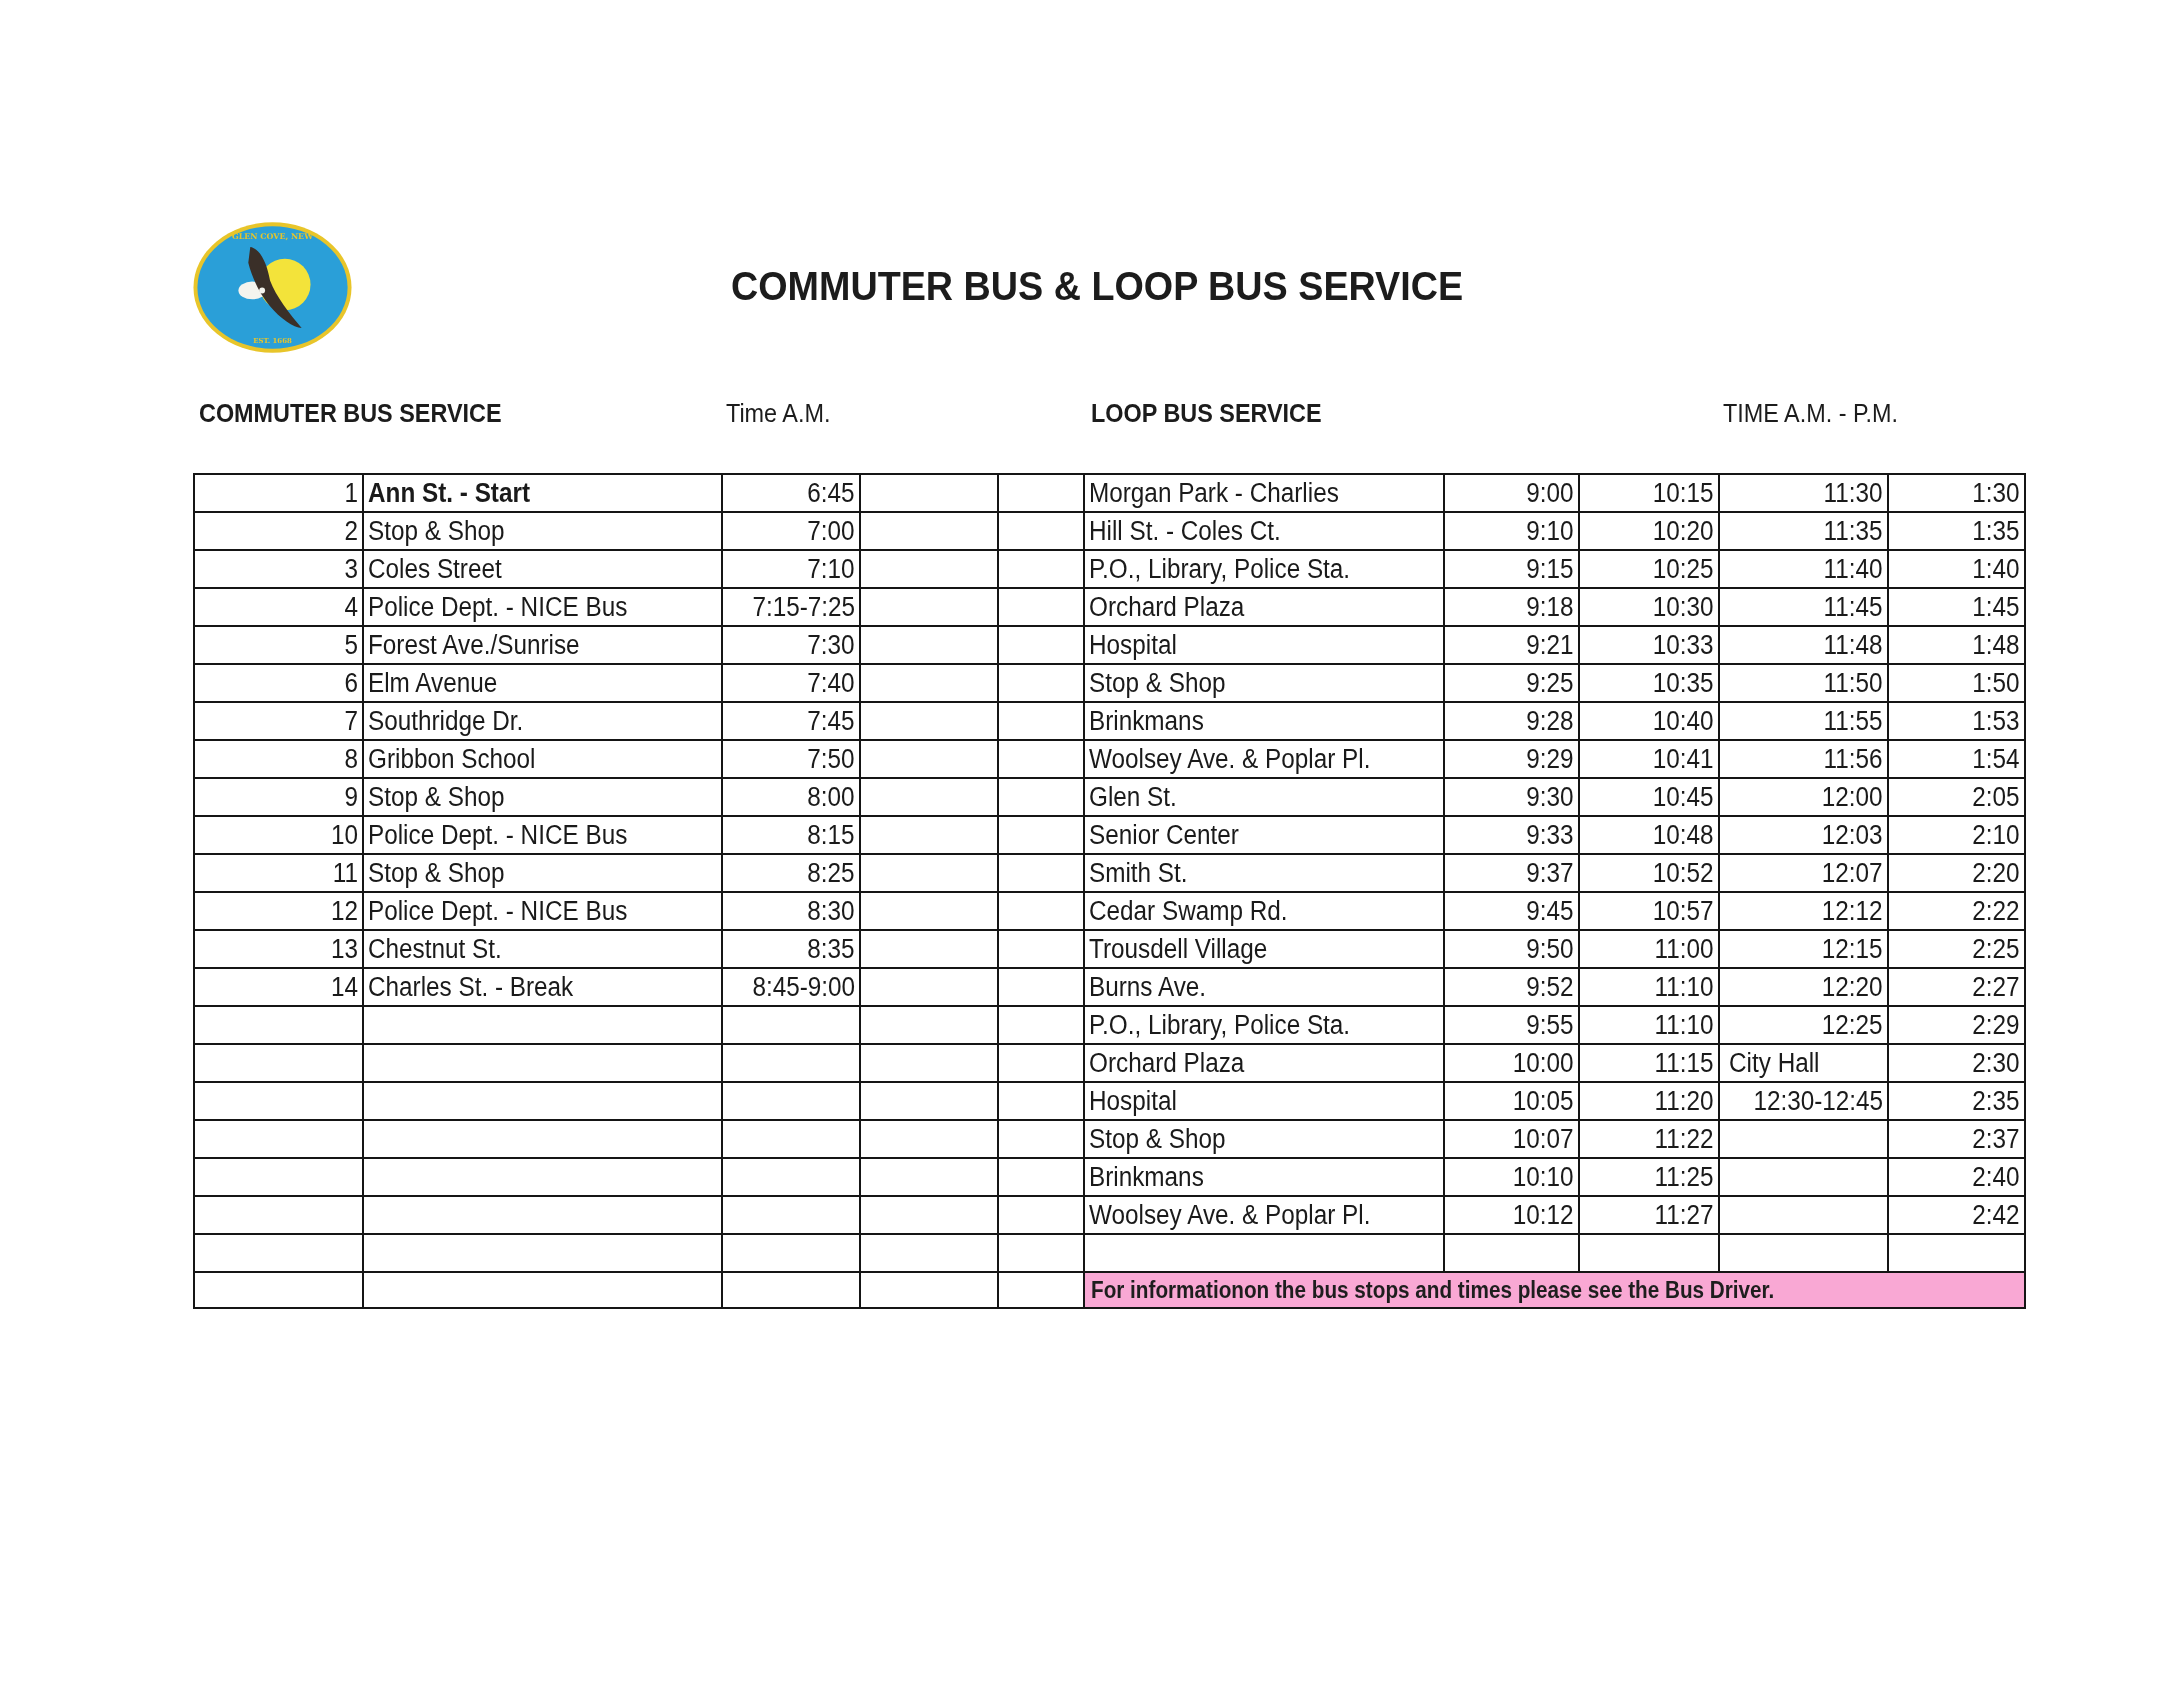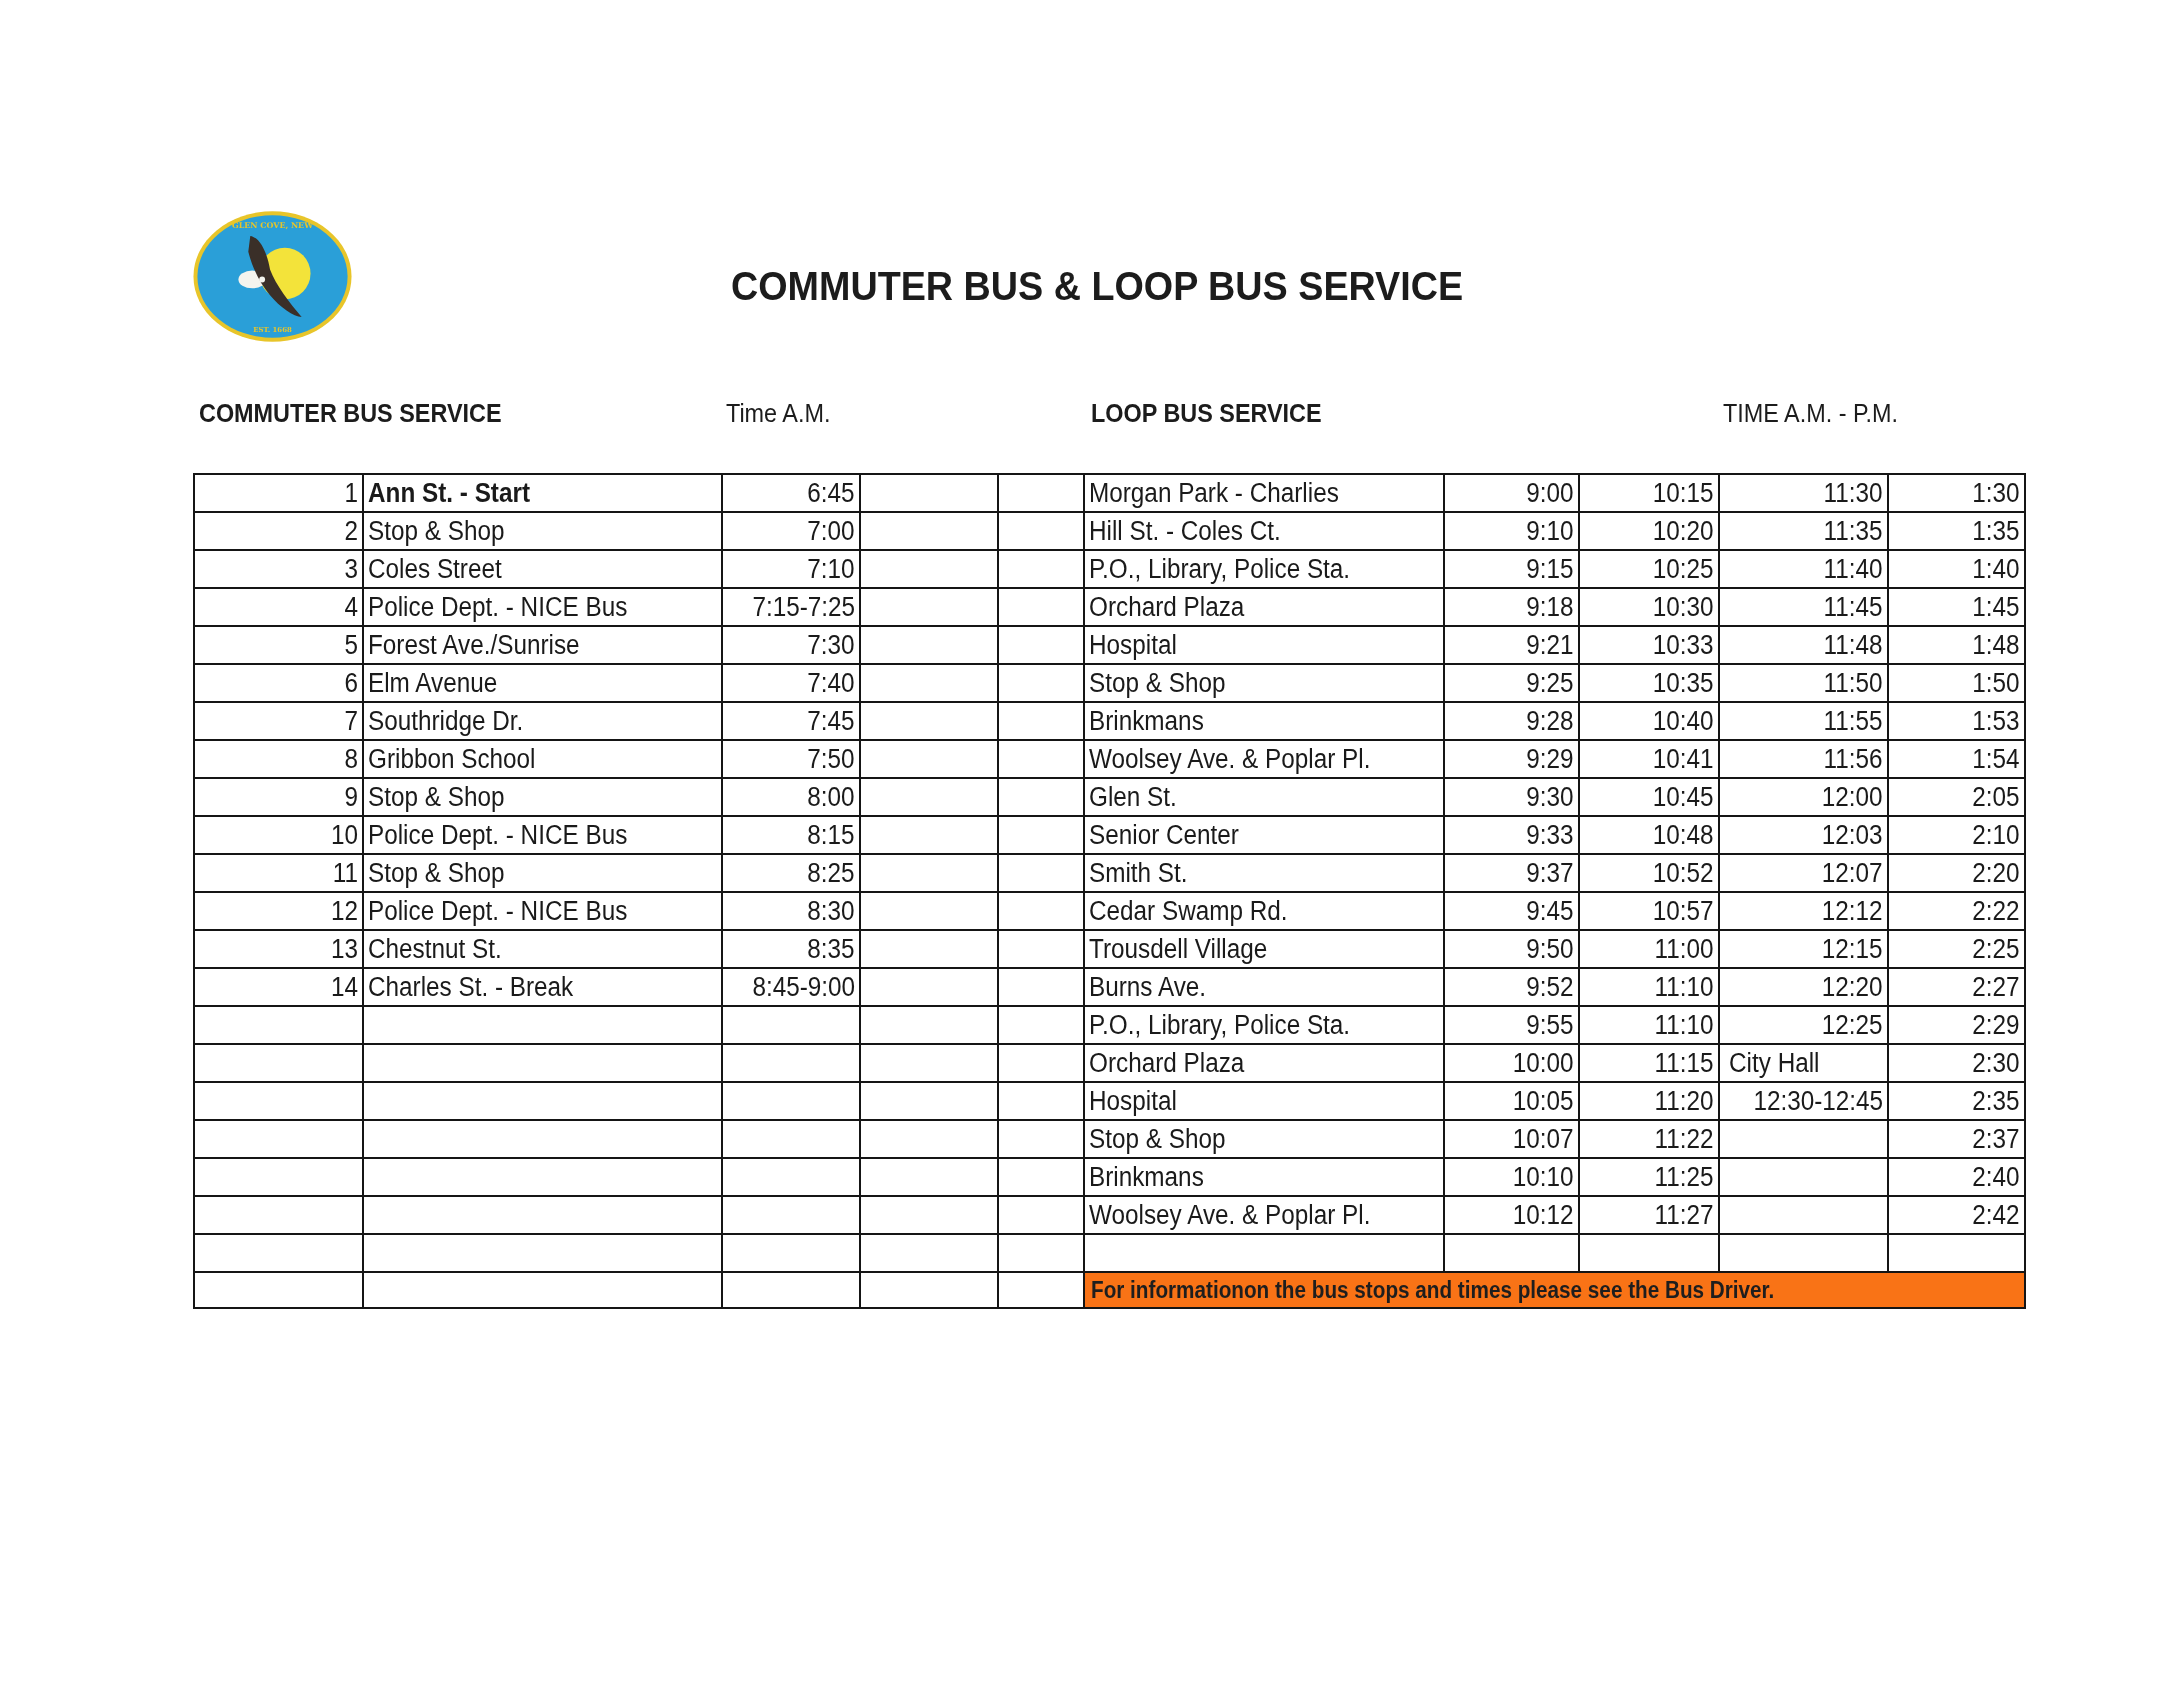--- a/index.html
+++ b/index.html
@@ -1,21 +1,21 @@
 <!DOCTYPE html>
 <html><head>
   <meta charset="utf-8">
   <style>
     html, body { margin: 0; padding: 0; }
     body {
       width: 2179px; height: 1683px; background: #ffffff; position: relative; overflow: hidden;
       font-family: "Liberation Sans", "DejaVu Sans", sans-serif; color: #1a1a1a;
     }
     .abs { position: absolute; }
-    .logo { left: 191px; top: 208px; width: 163px; height: 137px; text-align: right; }
+    .logo { left: 191px; top: 219px; width: 163px; height: 137px; text-align: right; }
     .title {
       left: 731px; top: 263px; font-size: 41px; font-weight: bold; letter-spacing: 0px;
       color: #1c1c1c; white-space: nowrap; transform: scaleX(0.92); transform-origin: left top;
     }
     .sub { top: 398px; font-size: 26px; white-space: nowrap; color: #1c1c1c; }
     .sub.bold { font-weight: bold; transform: scaleX(0.9); transform-origin: left top; }
     .sub-thin { transform: scaleX(0.9); transform-origin: left top; }
 
     table.sched {
       position: absolute; left: 193px; top: 473px; border-collapse: collapse;
@@ -28,21 +28,21 @@
     table.sched td.num { text-align: right; padding-right: 4px; }
     table.sched td.name { text-align: left; }
     table.sched td.time { text-align: right; padding-right: 4px; }
     table.sched td.center { text-align: left; }
     table.sched td .t { display: inline-block; transform: scaleX(0.9); transform-origin: right center; }
     table.sched td.name .t, table.sched td.lname .t { transform-origin: left center; }
     table.sched td.center .t { transform-origin: center center; }
     .b { font-weight: bold; border-radius: 13px; }
     tr.info td { height: 34px; }
     tr.fee td { height: 68px; }
-    td.yellow { background: #f97316; }
+    td.yellow { background: #f9a8d4; }
     td.info-text { font-size: 23px !important; font-weight: bold; color: #1e1e1e; padding-left: 6px !important; }
     td.fee-text { font-size: 44px !important; font-weight: bold; color: #1e1e1e; padding-left: 10px !important; }
   </style>
 </head>
 <body>
 
 <div class="abs logo">
   <svg width="163" height="137" viewBox="0 0 165 138">
     <ellipse cx="82.5" cy="69" rx="80" ry="66" fill="#e8c52a"></ellipse>
     <ellipse cx="82.5" cy="69" rx="76" ry="62" fill="#2a9fd8"></ellipse>

